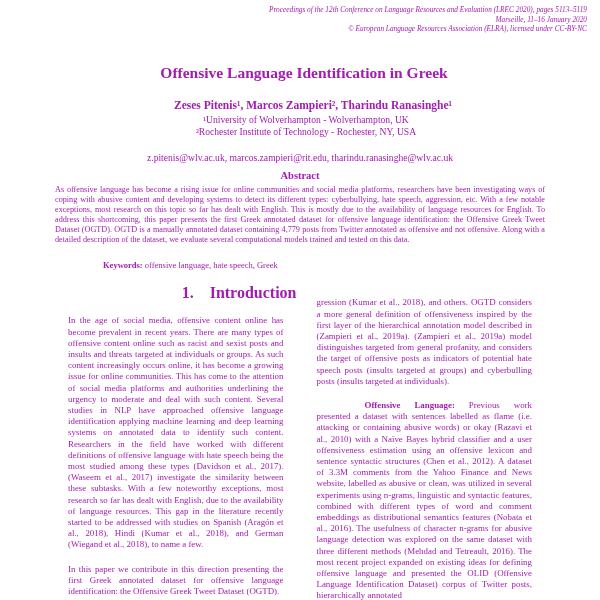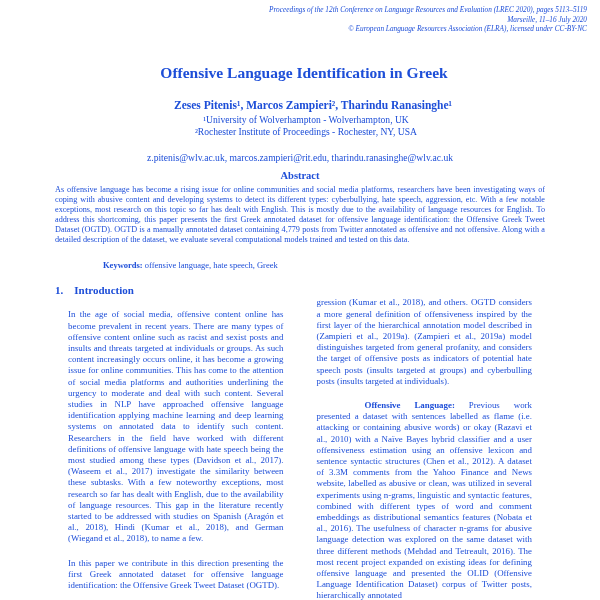--- a/index.html
+++ b/index.html
@@ -9,21 +9,21 @@
     height: 600px;
     overflow: hidden;
     background: #ffffff;
   }
   .page {
     position: relative;
     width: 600px;
     height: 600px;
     overflow: hidden;
     font-family: "Liberation Serif", serif;
-    color: #1d4ed8;
+    color: #a21caf;
     background: #ffffff;
   }
   .proc-header {
     text-align: right;
     padding: 5px 13px 0 0;
     font-style: italic;
     font-size: 7.3px;
     line-height: 9.6px;
   }
   .paper-title {
@@ -71,51 +71,51 @@
     font-size: 8.5px;
   }
   .columns {
     width: 490px;
     margin: 14px auto 0 auto;
     display: flex;
     gap: 7px;
   }
   .col { flex: 1; min-width: 0; }
   .sec-head {
-    text-align: left;
+    text-align: right;
     font-weight: bold;
-    font-size: 11px;
+    font-size: 16px;
     margin: 0 0 5px 0;
   }
   .body-p {
     font-size: 8.9px;
     line-height: 11.2px;
     text-align: justify;
     margin: 13px;
   }
   .gap-top { margin-top: 11px; }
   b.lead { font-weight: bold; padding-left: 48px; }
 </style>
 </head>
 <body>
 
 <div class="page">
 
   <div class="proc-header">
     <div>Proceedings of the 12th Conference on Language Resources and Evaluation (LREC 2020), pages 5113–5119</div>
-    <div>Marseille, 11–16 July 2020</div>
+    <div>Marseille, 11–16 January 2020</div>
     <div>© European Language Resources Association (ELRA), licensed under CC-BY-NC</div>
   </div>
 
   <h1 class="paper-title">Offensive Language Identification in Greek</h1>
 
   <div class="authors">Zeses Pitenis¹, Marcos Zampieri², Tharindu Ranasinghe¹</div>
 
   <div class="affil affil-first">¹University of Wolverhampton - Wolverhampton, UK</div>
-  <div class="affil">²Rochester Institute of Proceedings - Rochester, NY, USA</div>
+  <div class="affil">²Rochester Institute of Technology - Rochester, NY, USA</div>
 
   <div class="emails">z.pitenis@wlv.ac.uk, marcos.zampieri@rit.edu, tharindu.ranasinghe@wlv.ac.uk</div>
 
   <div class="abstract-head">Abstract</div>
 
   <p class="abstract">As offensive language has become a rising issue for online communities and social media platforms, researchers have been investigating ways of coping with abusive content and developing systems to detect its different types: cyberbullying, hate speech, aggression, etc. With a few notable exceptions, most research on this topic so far has dealt with English. This is mostly due to the availability of language resources for English. To address this shortcoming, this paper presents the first Greek annotated dataset for offensive language identification: the Offensive Greek Tweet Dataset (OGTD). OGTD is a manually annotated dataset containing 4,779 posts from Twitter annotated as offensive and not offensive. Along with a detailed description of the dataset, we evaluate several computational models trained and tested on this data.</p>
 
   <p class="keywords"><b class="lead">Keywords:</b><span> offensive language, hate speech, Greek</span></p>
 
   <div class="columns">

